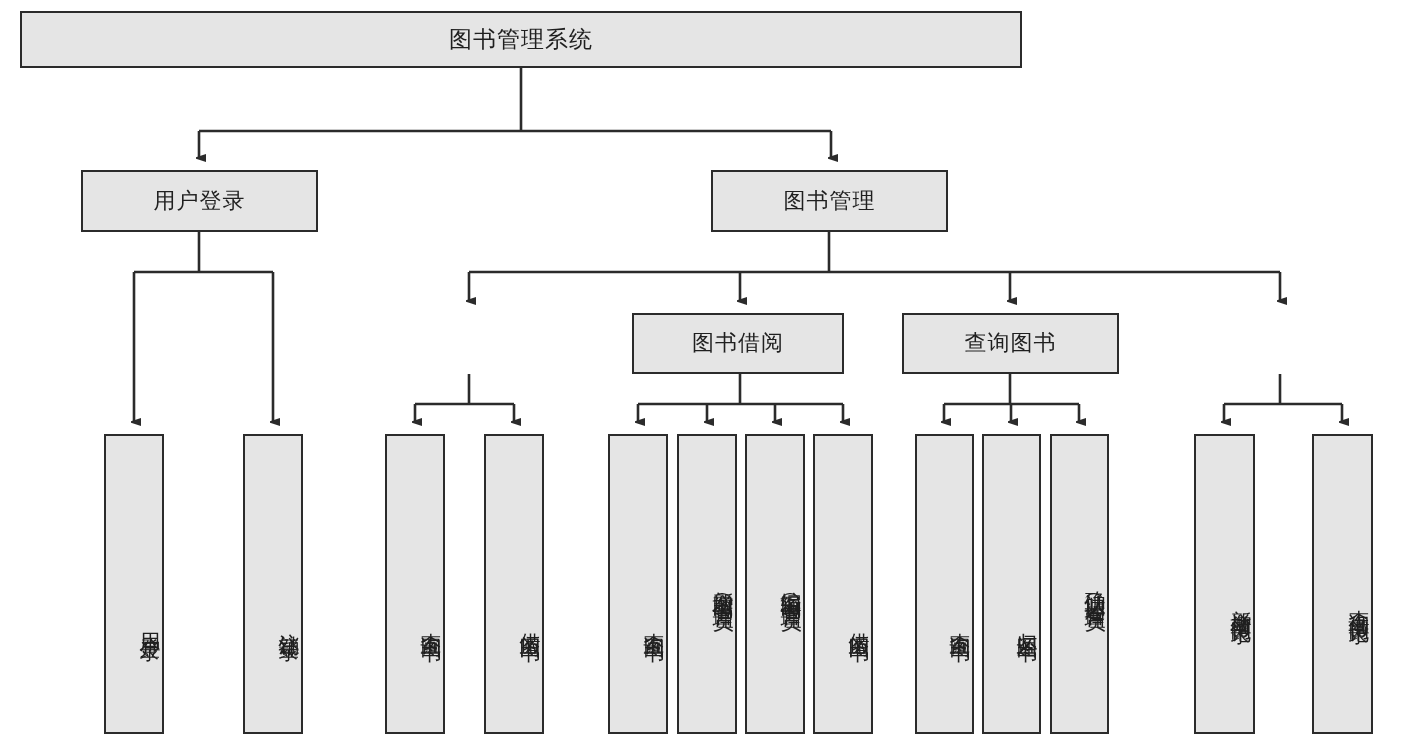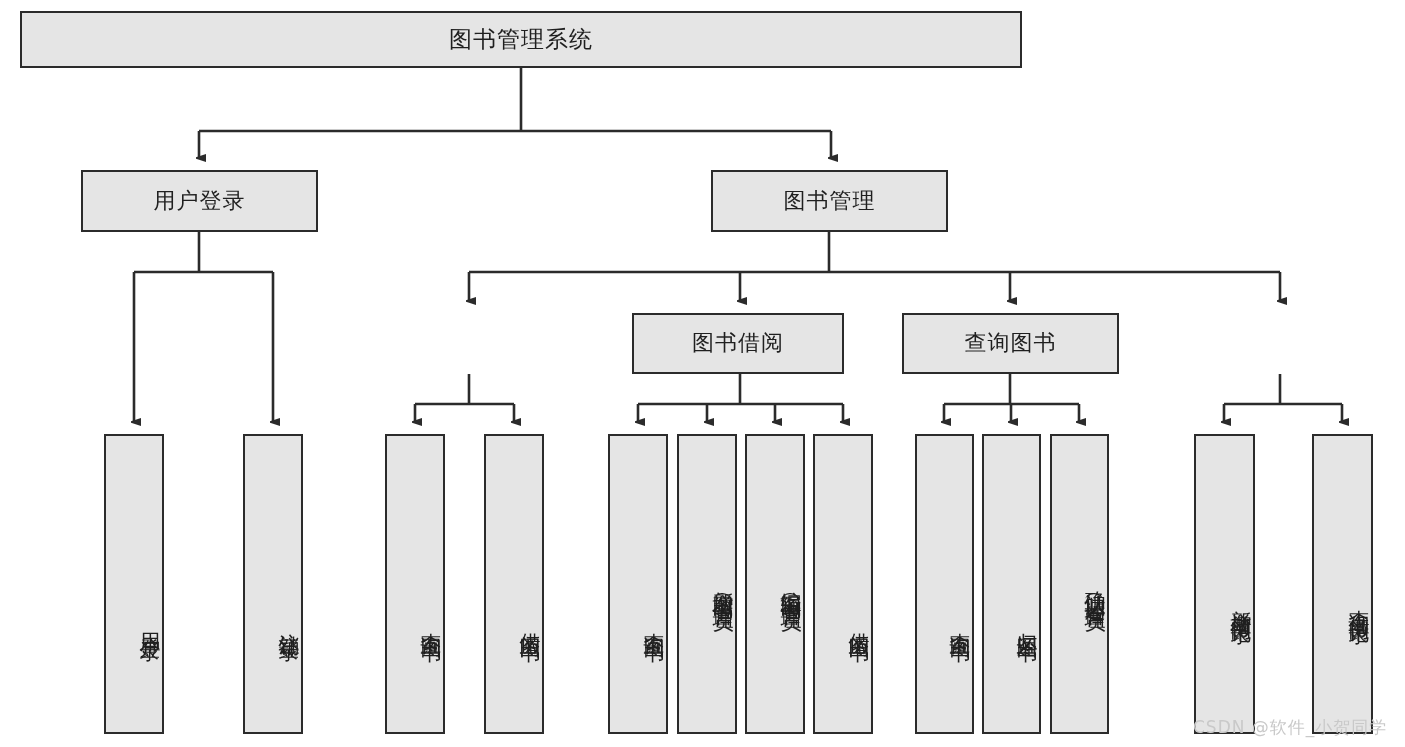--- a/index.html
+++ b/index.html
@@ -177,15 +177,14 @@
     <span class="lbl">确认归还（管理员）</span>
   </div>
 
   <div class="node v" style="left:1194px;top:434px;width:61px;height:300px;padding-top:36px;">
     <span class="lbl">新增借阅记录</span>
   </div>
   <div class="node v" style="left:1312px;top:434px;width:61px;height:300px;padding-top:36px;">
     <span class="lbl">查询借阅记录</span>
   </div>
 
-  <div class="watermark" style="left:1193px;top:716px;">CSDN @软件_小贺同学</div>
 
 </div>
 
 </body></html>

